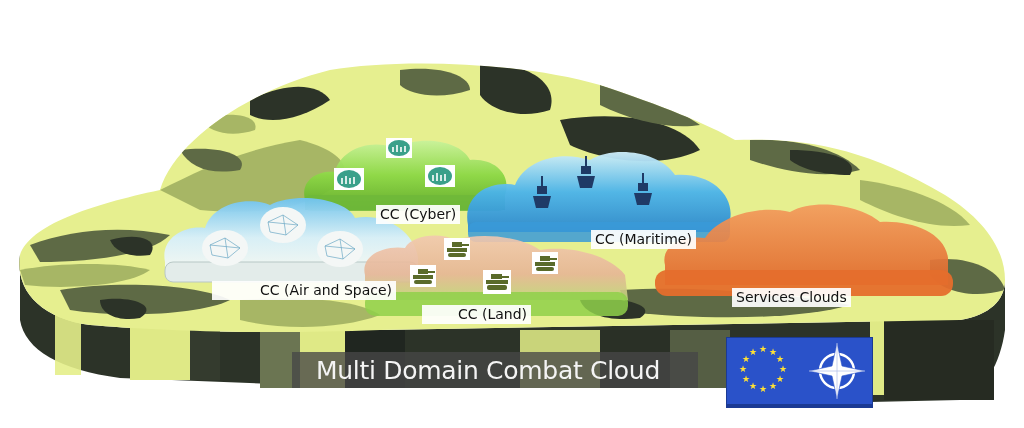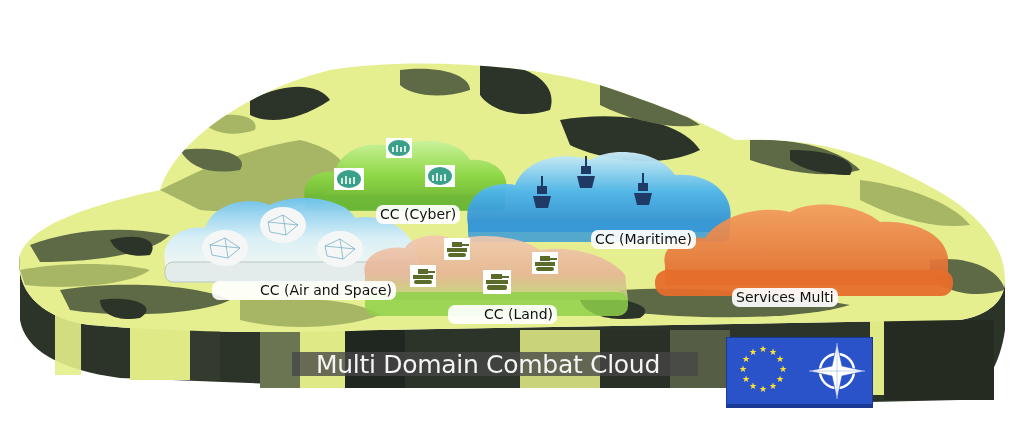--- a/index.html
+++ b/index.html
@@ -1,23 +1,23 @@
 <!DOCTYPE html>
 <html><head>
 <meta charset="utf-8">
 <style>
   html, body { margin:0; padding:0; background:#ffffff; }
   body { width:1024px; height:428px; position:relative; overflow:hidden; font-family:"DejaVu Sans", sans-serif; }
   .stage { position:absolute; left:0; top:0; width:1024px; height:428px; }
   .label {
     position:absolute; background:rgba(255,255,255,0.92); color:#111;
-    font-size:14px; padding:1px 4px; white-space:nowrap; line-height:17px;border-radius:7px;
+    font-size:14px; padding:1px 4px; white-space:nowrap; line-height:17px;
   }
   .title-bar {
-    position:absolute; left:292px; top:352px; width:406px; height:24px;
+    position:absolute; left:292px; top:352px; width:406px; height:36px;
     background:rgba(70,70,70,0.78); color:#f4f4f4; font-size:25px;
     display:flex; align-items:center; padding-left:24px; box-sizing:border-box;
     font-family:"DejaVu Sans", sans-serif; letter-spacing:-0.3px;
   }
   .flags {
     position:absolute; left:726px; top:337px; width:145px; height:66px;
     background:#2a52c9; border:1px solid #1b3a93; box-shadow:0 3px 0 #1b3a93;
   }
 </style>
 </head>
@@ -199,22 +199,22 @@
           <rect x="535" y="262" width="20" height="4"></rect>
           <rect x="536" y="267" width="18" height="4" rx="2"></rect>
         </g>
       </g>
 </svg>
 </div>
 
 <div class="label" style="left:376px;top:205px;">CC (Cyber)</div>
 <div class="label" style="left:555px;top:230px;margin-left:36px;">CC (Maritime)</div>
 <div class="label" style="left:212px;top:281px;padding-left:48px;">CC (Air and Space)</div>
-<div class="label" style="left:448px;top:305px;padding-left:36px;">CC (Land)</div>
-<div class="label" style="left:732px;top:288px;">Services Multi</div>
+<div class="label" style="left:422px;top:305px;padding-left:36px;">CC (Land)</div>
+<div class="label" style="left:732px;top:288px;">Services Clouds</div>
 
 <div class="title-bar">
     <span>Multi Domain Combat Cloud</span>
   </div>
 
 <div class="flags">
   <svg width="145" height="66" viewBox="0 0 145 66" style="position:absolute;left:0;top:0;">
     <g fill="#ffe135" font-size="9" font-family="DejaVu Sans, sans-serif" text-anchor="middle">
       <text x="36" y="14">★</text>
         <text x="46" y="17">★</text>

